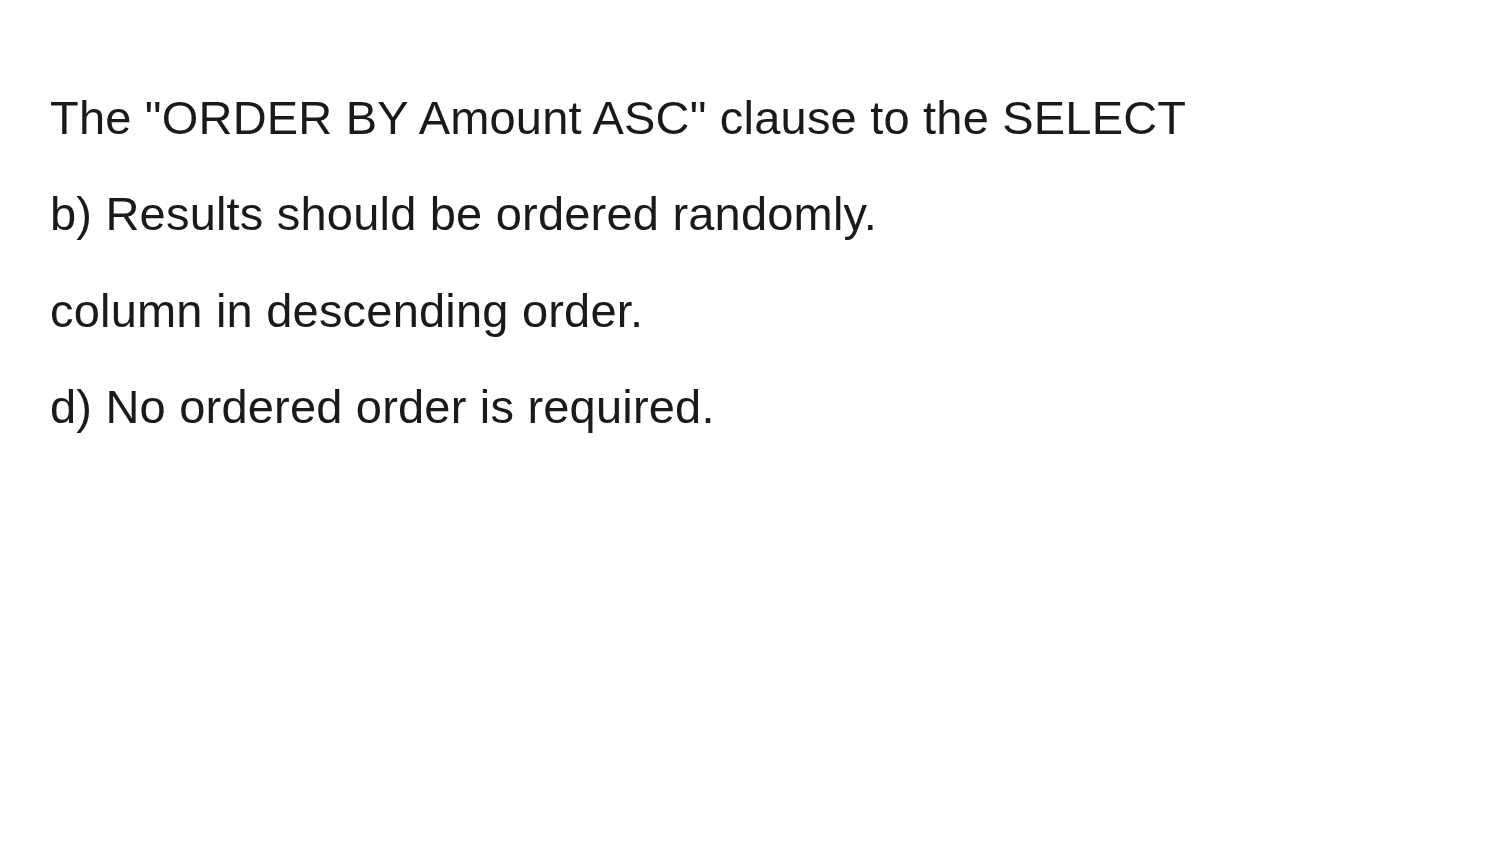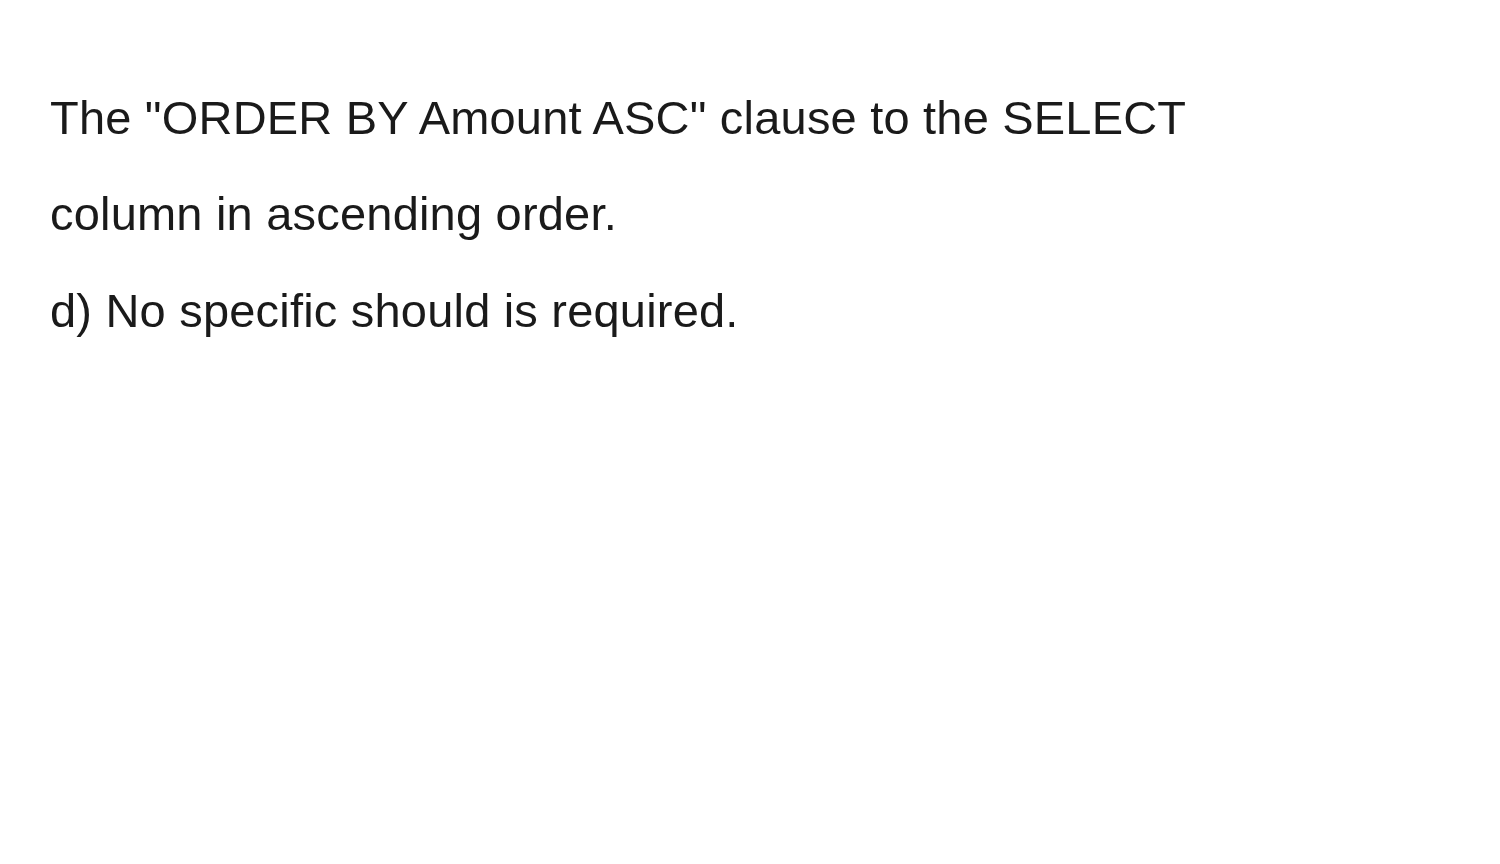--- a/index.html
+++ b/index.html
@@ -21,15 +21,16 @@
     line-height: 2.05;
     font-weight: 400;
     letter-spacing: 0.2px;
   }
 </style>
 </head>
 <body>
 
 <div class="page">
   <div class="line">The "ORDER BY Amount ASC" clause to the SELECT</div>
-  <div class="line">column in ascending order.</div>
-  <div class="line">d) No specific should is required.</div>
+  <div class="line">b) Results should be ordered randomly.</div>
+  <div class="line">column in descending order.</div>
+  <div class="line">d) No ordered order is required.</div>
 </div>
 
 </body></html>

